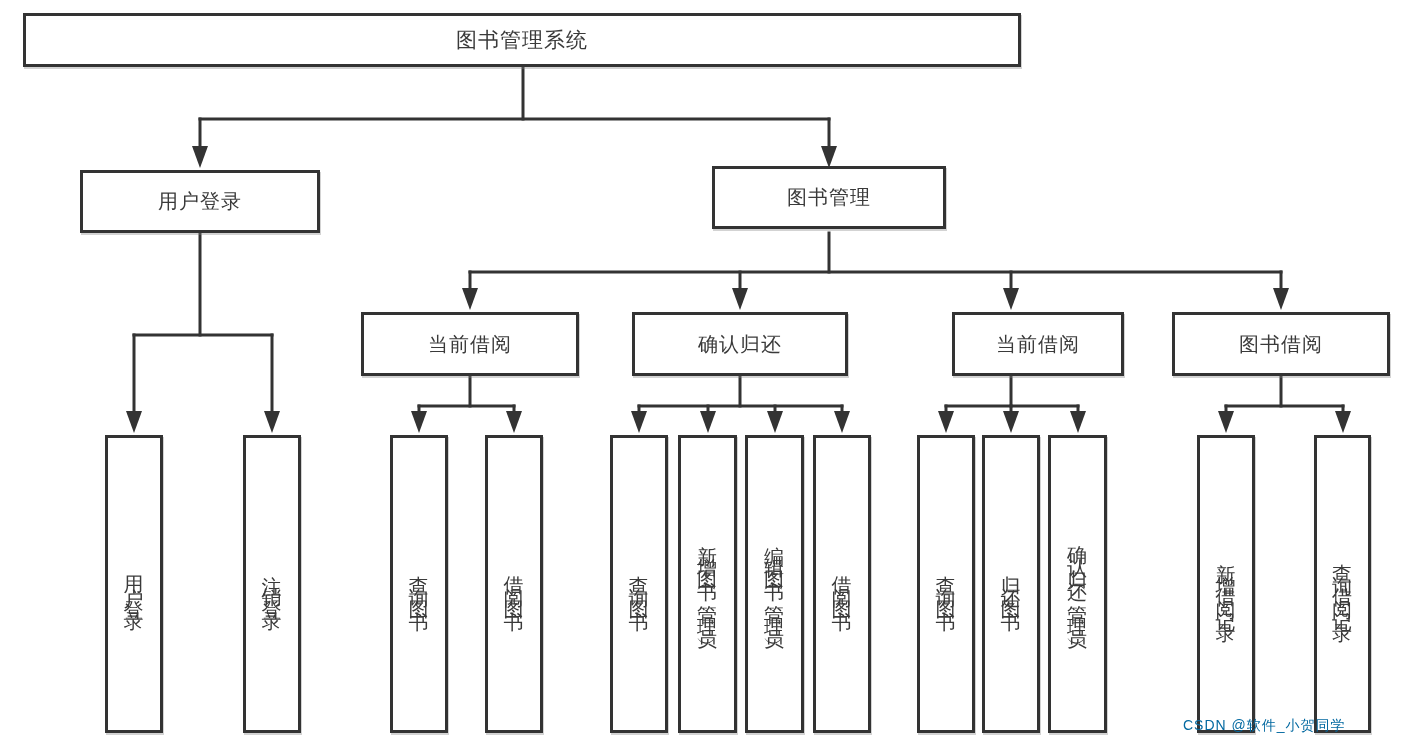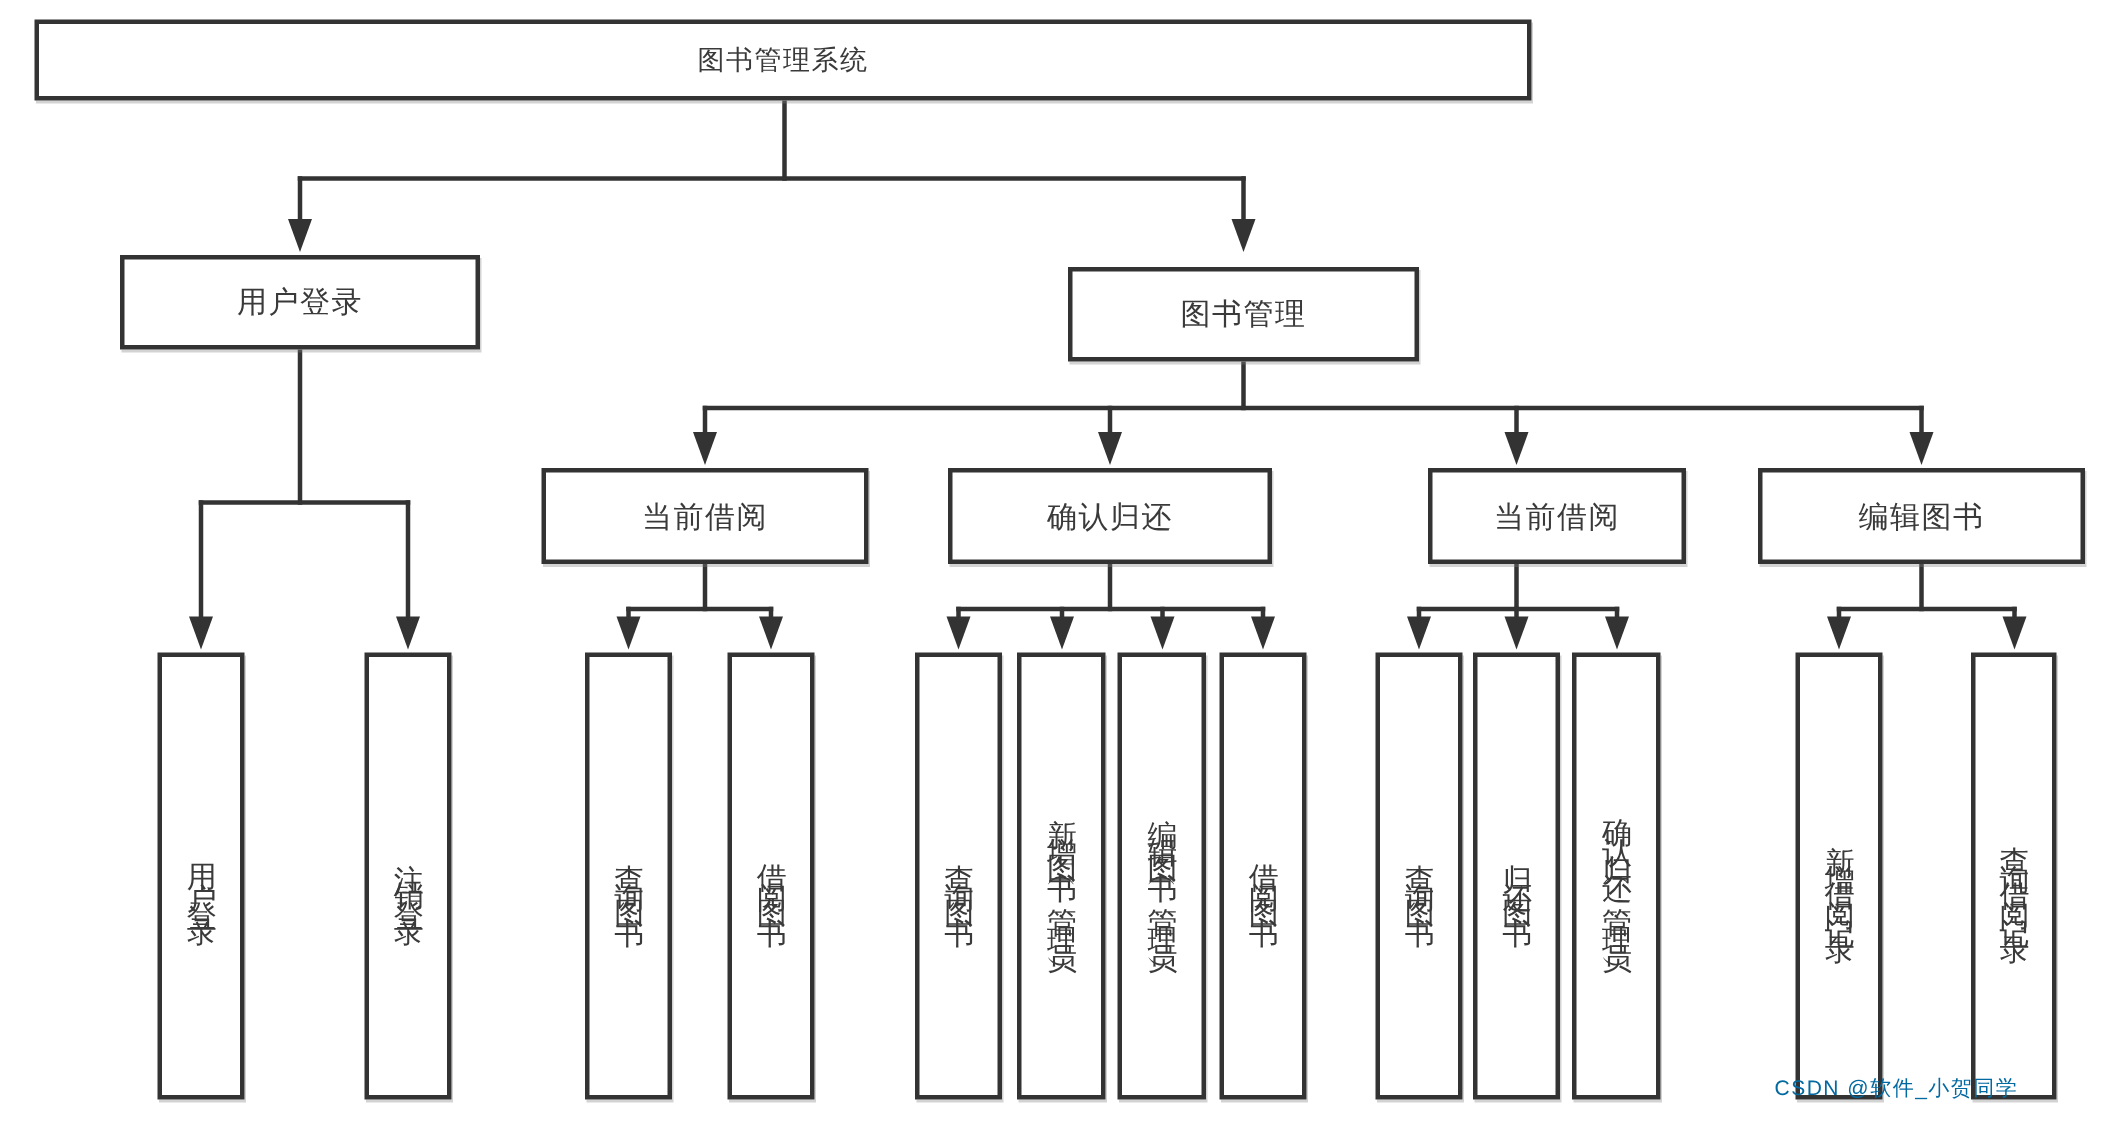--- a/index.html
+++ b/index.html
@@ -22,21 +22,21 @@
     z-index:2;
   }
   .hlabel{font-size:20px;letter-spacing:1px;white-space:nowrap;}
   .leaf .vlabel{
     writing-mode:vertical-rl;
     text-orientation:mixed;
     font-size:20px;
     letter-spacing:12px;
     line-height:1;
   }
-  .root-node .hlabel{font-size:18px;}
+  .root-node .hlabel{font-size:21px;}
   #watermark{
     position:absolute;
     left:1183px;top:717px;
     font-size:14px;
     color:#0369a1;
     letter-spacing:1px;
     white-space:nowrap;
     z-index:3;
   }
 </style>
@@ -111,35 +111,35 @@
     </g>
   </svg>
 
   <div class="node root-node" style="left:23px;top:13px;width:998px;height:54px;">
     <span class="hlabel">图书管理系统</span>
   </div>
 
   <div class="node" style="left:80px;top:170px;width:240px;height:63px;">
     <span class="hlabel">用户登录</span>
   </div>
-  <div class="node" style="left:712px;top:178px;width:234px;height:63px;">
+  <div class="node" style="left:712px;top:166px;width:234px;height:63px;">
     <span class="hlabel">图书管理</span>
   </div>
 
   <div class="node" style="left:361px;top:312px;width:218px;height:64px;">
     <span class="hlabel">当前借阅</span>
   </div>
   <div class="node" style="left:632px;top:312px;width:216px;height:64px;">
     <span class="hlabel">确认归还</span>
   </div>
   <div class="node" style="left:952px;top:312px;width:172px;height:64px;">
     <span class="hlabel">当前借阅</span>
   </div>
   <div class="node" style="left:1172px;top:312px;width:218px;height:64px;">
-    <span class="hlabel">编辑图书</span>
+    <span class="hlabel">图书借阅</span>
   </div>
 
   <div class="node leaf" style="left:105px;top:435px;width:58px;height:298px;">
     <span class="vlabel">用户登录</span>
   </div>
   <div class="node leaf" style="left:243px;top:435px;width:58px;height:298px;">
     <span class="vlabel">注销登录</span>
   </div>
 
   <div class="node leaf" style="left:390px;top:435px;width:58px;height:298px;">

